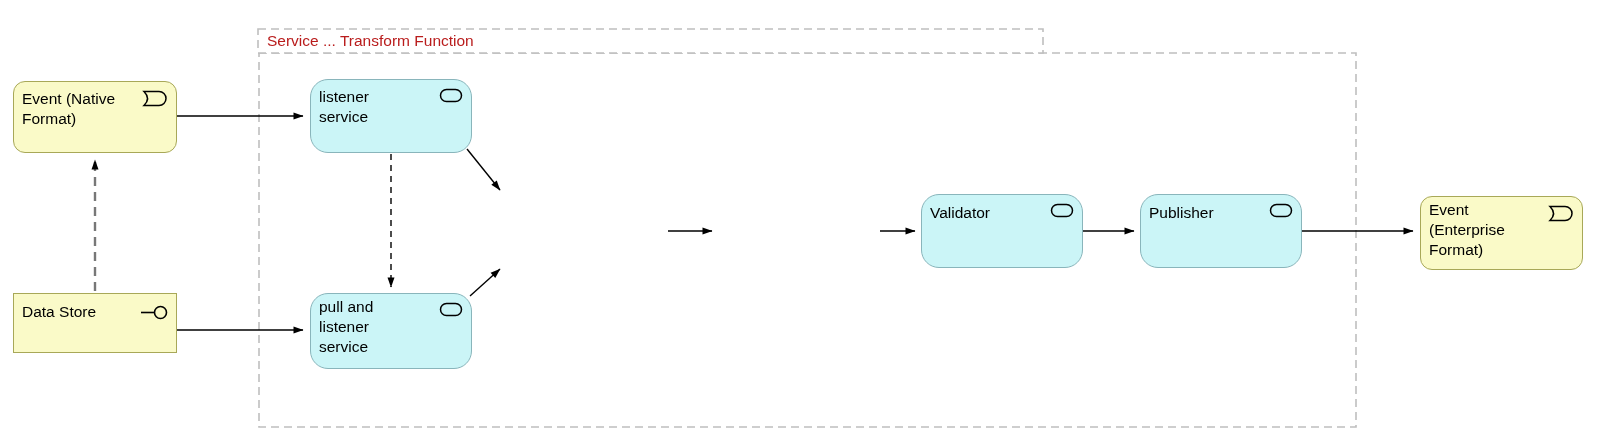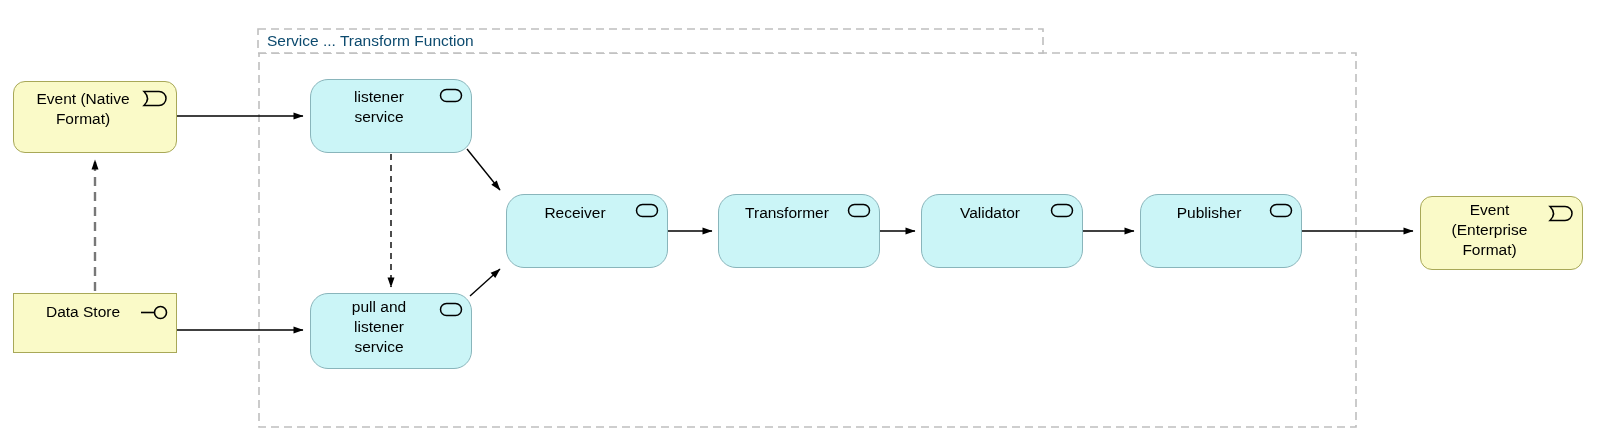--- a/index.html
+++ b/index.html
@@ -8,27 +8,27 @@
     --frame-gray:#BFBFBF; --gray-dash:#777777; --arrow:#000000;
   }
   *{margin:0;padding:0;box-sizing:border-box}
   body{background:#ffffff;font-family:"Liberation Sans",sans-serif}
   .canvas{position:relative;width:1600px;height:444px;background:#ffffff;overflow:hidden}
   svg.layer{position:absolute;left:0;top:0;pointer-events:none}
   .node{position:absolute;font-size:15.5px;color:#000}
   .yellow{background:var(--yellow-fill);border:1.4px solid var(--yellow-border);border-radius:12px}
   .yellow.rect{border-radius:0}
   .cyan{background:var(--cyan-fill);border:1.6px solid var(--cyan-border);border-radius:18px}
-  .lbl{position:absolute;top:7px;left:8px;right:32px;text-align:center;
+  .lbl{position:absolute;top:7px;left:8px;right:32px;
        white-space:pre-line;line-height:20px}
   .lbl.tight{top:3px}
   .lbl.mid{top:8px}
   .icon{position:absolute;top:8px;right:8px;line-height:0}
   .frame-title{position:absolute;left:267px;top:30px;height:22px;line-height:22px;
-       font-size:15.5px;color:#0c4a6e;white-space:nowrap}
+       font-size:15.5px;color:#b91c1c;white-space:nowrap}
 </style>
 </head>
 <body>
 
 <div class="canvas">
 
   <svg class="layer" width="1600" height="444" viewBox="0 0 1600 444">
     <defs>
       <marker id="ah" markerUnits="userSpaceOnUse" markerWidth="12" markerHeight="9" refX="10" refY="4" orient="auto">
         <path d="M0.5,0.5 L10.5,4 L0.5,7.5 Z" fill="#000"></path>
@@ -86,37 +86,21 @@
     <span class="lbl tight">pull and
 listener
 service</span>
     <span class="icon">
       <svg width="24" height="15" viewBox="0 0 24 15">
           <rect x="1.5" y="1.5" width="21" height="12" rx="6" fill="none" stroke="#000" stroke-width="1.5"></rect>
         </svg>
     </span>
   </div>
 
-  <div class="node cyan" style="left:506px;top:194px;width:162px;height:74px">
-    <span class="lbl mid">Receiver</span>
-    <span class="icon">
-      <svg width="24" height="15" viewBox="0 0 24 15">
-          <rect x="1.5" y="1.5" width="21" height="12" rx="6" fill="none" stroke="#000" stroke-width="1.5"></rect>
-        </svg>
-    </span>
-  </div>
 
-  <div class="node cyan" style="left:718px;top:194px;width:162px;height:74px">
-    <span class="lbl mid">Transformer</span>
-    <span class="icon">
-      <svg width="24" height="15" viewBox="0 0 24 15">
-          <rect x="1.5" y="1.5" width="21" height="12" rx="6" fill="none" stroke="#000" stroke-width="1.5"></rect>
-        </svg>
-    </span>
-  </div>
 
   <div class="node cyan" style="left:1140px;top:194px;width:162px;height:74px">
     <span class="lbl mid">Publisher</span>
     <span class="icon">
       <svg width="24" height="15" viewBox="0 0 24 15">
           <rect x="1.5" y="1.5" width="21" height="12" rx="6" fill="none" stroke="#000" stroke-width="1.5"></rect>
         </svg>
     </span>
   </div>
 

